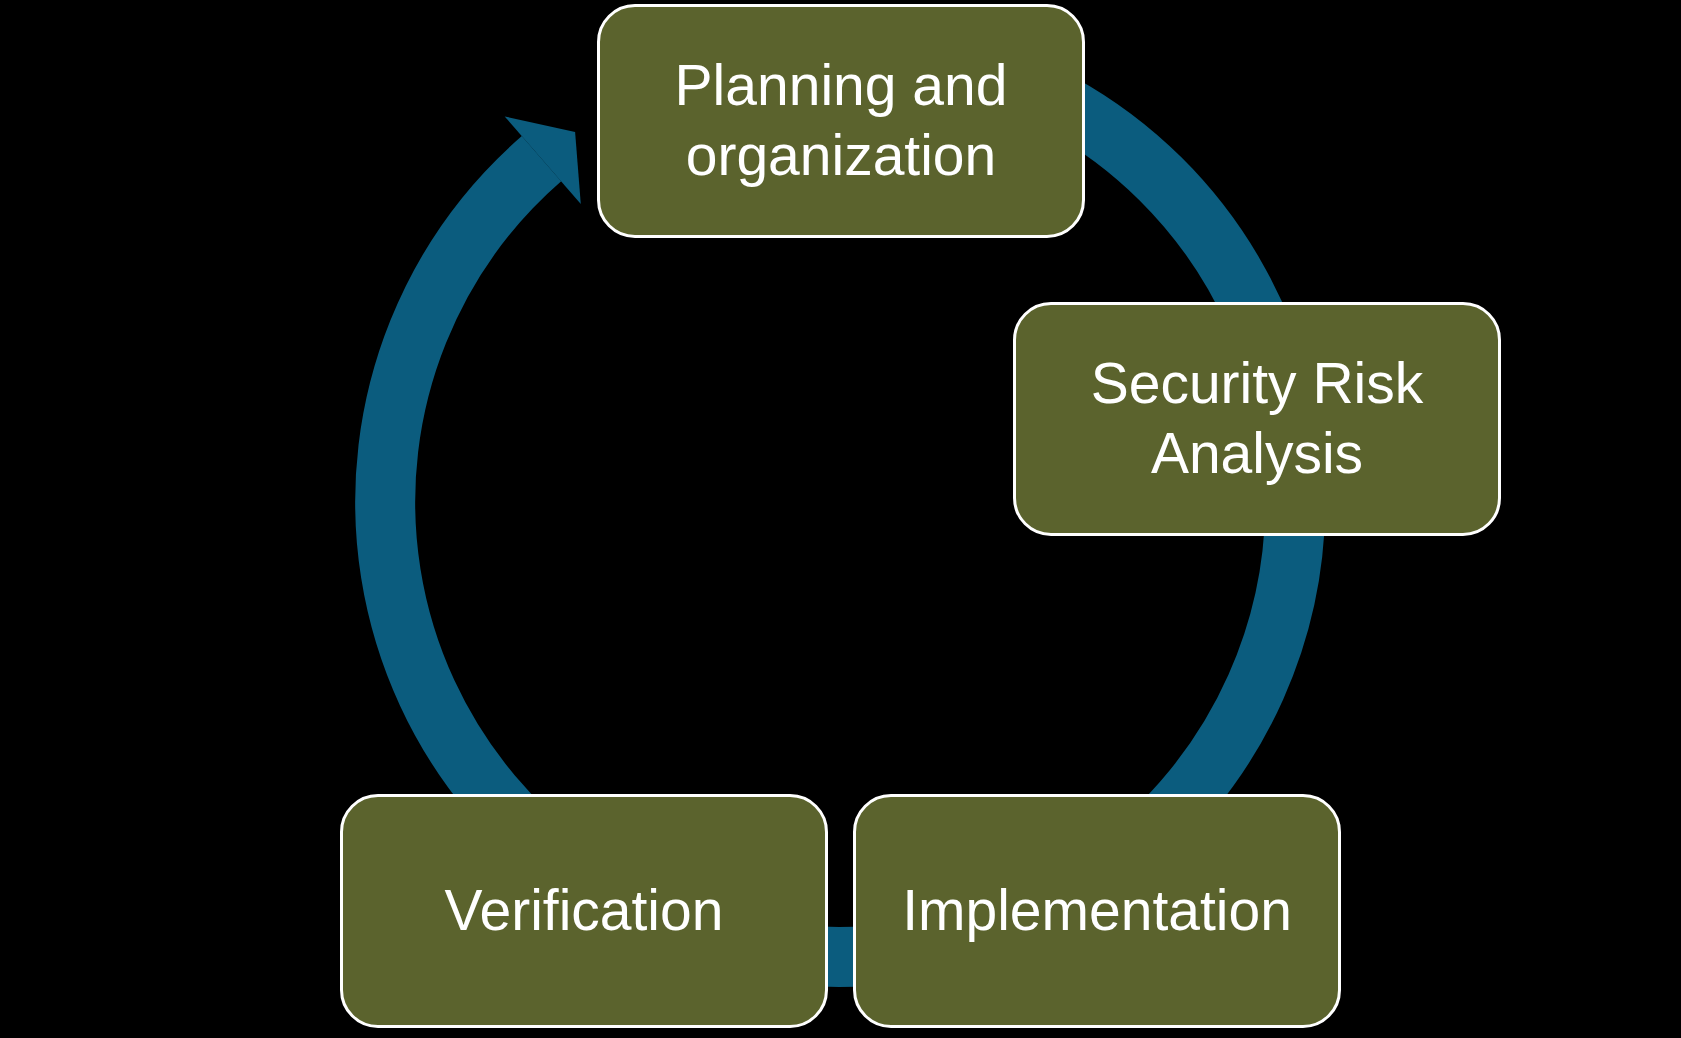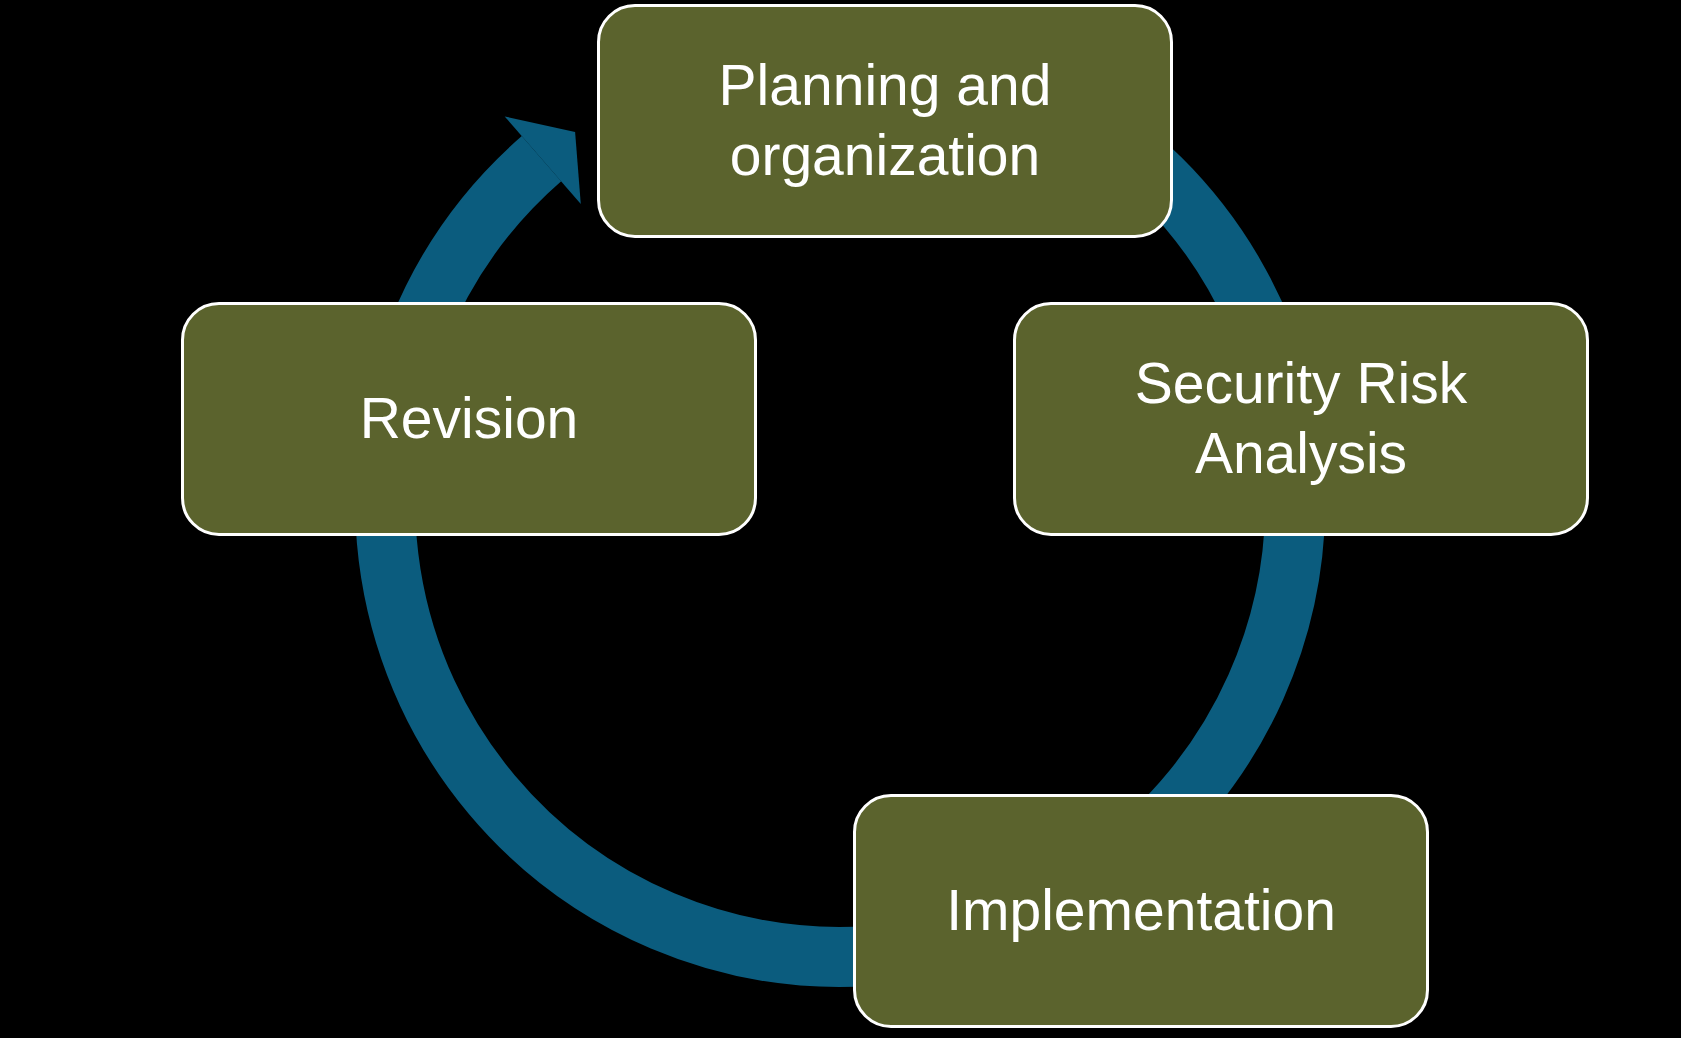--- a/index.html
+++ b/index.html
@@ -17,21 +17,21 @@
   }
   #arrow-layer {
     position: absolute;
     left: 0;
     top: 0;
     width: 1681px;
     height: 1038px;
   }
   .node {
     position: absolute;
-    width: 576px;
+    width: 488px;
     height: 234px;
     background: #5B632D;
     border: 3px solid #FFFFFF;
     border-radius: 38px;
     box-sizing: border-box;
     display: flex;
     align-items: center;
     justify-content: center;
     text-align: center;
   }
@@ -64,18 +64,18 @@
   </div>
 
   <div class="node node-implementation">
     <span class="label">Implementation</span>
   </div>
 
   <div class="node node-security">
     <span class="label">Security Risk Analysis</span>
   </div>
 
+  <div class="node node-verification">
+    <span class="label">Verification</span>
+  </div>
 
-  <div class="node node-revision">
-    <span class="label">Revision</span>
-  </div>
 
 </div>
 
 </body></html>

